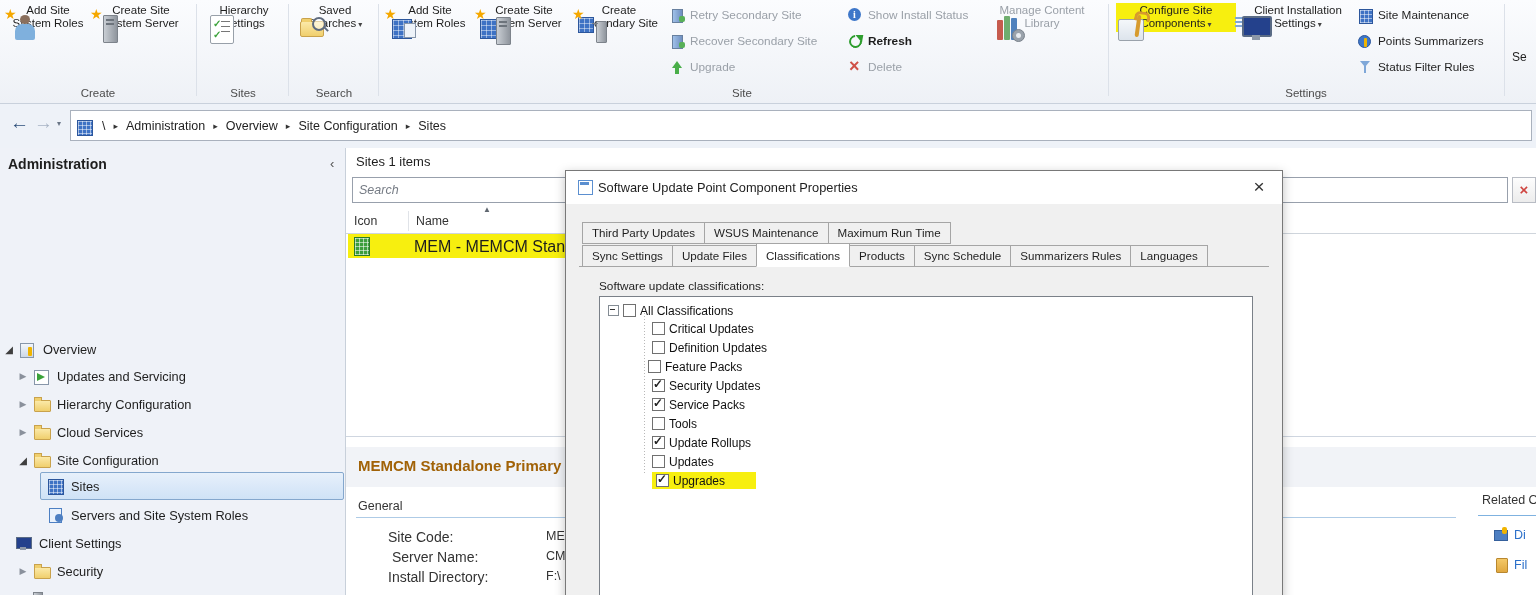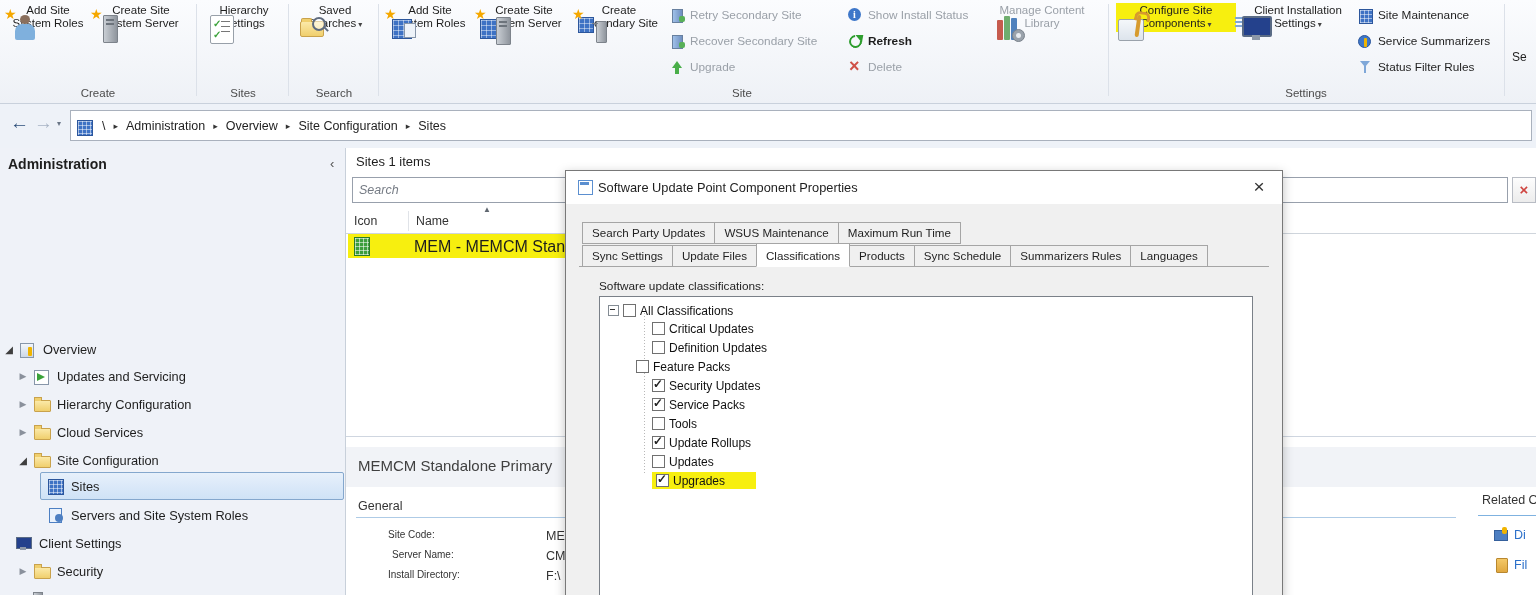--- a/index.html
+++ b/index.html
@@ -104,24 +104,24 @@
   #thead{position:absolute;left:0px;top:61px;width:1190px;height:24px;border-bottom:1px solid #cfd5dc;background:#fff}
   .hcol{position:absolute;top:5px;font-size:12.3px;color:#333}
   .hsep{position:absolute;top:2px;width:1px;height:20px;background:#e0e3e8}
   #sortarrow{position:absolute;left:137px;top:-4px;font-size:8px;color:#5f6770}
   #rowhl{position:absolute;left:2px;top:86px;width:310px;height:24px;background:#f7ef0f}
   .rowname{position:absolute;left:66px;top:4px;font-size:16px;color:#1e1e1e;white-space:nowrap}
   .rowic{position:absolute;left:6px;top:3px;width:14px;height:17px;background:#3c9e3c;
      background-image:linear-gradient(rgba(255,255,255,.55) 1px,transparent 1px),linear-gradient(90deg,rgba(255,255,255,.55) 1px,transparent 1px);background-size:4px 4px;border:1px solid #2a7a2a}
   #detail{position:absolute;left:0;top:288px;width:1190px;height:159px;border-top:1px solid #cfd6e0;background:#fff}
   #dheadband{position:absolute;left:0;top:10px;width:1190px;height:40px;background:#f1f3f7}
-  #dheading{position:absolute;left:12px;top:10px;font-size:15px;font-weight:normal;color:#404040;white-space:nowrap}
+  #dheading{position:absolute;left:12px;top:10px;font-size:15px;font-weight:bold;color:#a16207;white-space:nowrap}
   #gensec{position:absolute;left:12px;top:62px;font-size:12.5px;color:#333}
   #genline{position:absolute;left:10px;top:80px;width:1100px;height:1px;background:#aecbe6}
-  .frow{position:absolute;font-size:10px;color:#333;white-space:nowrap}
+  .frow{position:absolute;font-size:14px;color:#333;white-space:nowrap}
   .fval{position:absolute;font-size:12.5px;color:#333;white-space:nowrap}
   #related{position:absolute;left:1136px;top:50px;width:120px}
   #reltitle{position:absolute;left:0;top:6px;font-size:12.5px;color:#333;white-space:nowrap}
   #relline{position:absolute;left:-4px;top:28px;width:120px;height:1px;background:#7fb2e0}
   .rlink{position:absolute;font-size:12.5px;color:#2a6fc9;white-space:nowrap}
   .rlic{position:absolute;width:15px;height:15px}
   .rlic1::before{content:"";position:absolute;left:0;top:3px;width:12px;height:9px;background:#4d7fc2;border:1px solid #35609c}
   .rlic1::after{content:"";position:absolute;left:8px;top:0px;width:5px;height:7px;background:#f0b400;border-radius:2px}
   .rlic2::before{content:"";position:absolute;left:2px;top:1px;width:10px;height:13px;background:linear-gradient(#f4c867,#e0a83f);border:1px solid #b9872e;border-radius:1px}
   
@@ -241,21 +241,21 @@
     <span class="ico28"><span class="speed"></span><span class="monitor"></span></span>
     <span class="rlab"><span>Client Installation Settings</span><span class="dd">▾</span></span>
   </div>
 
   <div class="rsm" style="left:1358px;top:8px">
     <span class="mi mi-bld"></span>
     <span class="slab">Site Maintenance</span>
   </div>
   <div class="rsm" style="left:1358px;top:34px">
     <span class="mi mi-sum"></span>
-    <span class="slab">Service Summarizers</span>
+    <span class="slab">Points Summarizers</span>
   </div>
   <div class="rsm" style="left:1358px;top:60px">
     <span class="mi mi-fil"></span>
     <span class="slab">Status Filter Rules</span>
   </div>
   <div class="vsep" style="left:1504px"></div>
   <div class="abs" style="left:1512px;top:50px;font-size:12px;color:#1e1e1e">Se</div>
 
   <div class="gl" style="left:98px">Create</div>
   <div class="gl" style="left:243px">Sites</div>
@@ -374,21 +374,21 @@
 </div>
 
 <div id="dialog">
   <div id="dtitlebar">
     <span class="dico"></span>
     <span id="dtitle">Software Update Point Component Properties</span>
   </div>
   <div id="dclose">×</div>
 
   <div class="tabrow" style="left:16px;top:51px">
-    <span class="tab">Search Party Updates</span>
+    <span class="tab">Third Party Updates</span>
     <span class="tab">WSUS Maintenance</span>
     <span class="tab">Maximum Run Time</span>
   </div>
   <div class="tabrow" style="left:16px;top:74px">
     <span class="tab">Sync Settings</span>
     <span class="tab">Update Files</span>
     <span class="tab active">Classifications</span>
     <span class="tab">Products</span>
     <span class="tab">Sync Schedule</span>
     <span class="tab">Summarizers Rules</span>
@@ -405,21 +405,21 @@
       <span>All Classifications</span>
     </div>
     <div class="trow" style="left:52px;top:23px;width:586px">
       <span class="cb"></span>
       <span>Critical Updates</span>
     </div>
     <div class="trow" style="left:52px;top:42px;width:586px">
       <span class="cb"></span>
       <span>Definition Updates</span>
     </div>
-    <div class="trow" style="left:36px;top:61px;width:586px">
+    <div class="trow" style="left:48px;top:61px;width:586px">
       <span class="cb"></span>
       <span>Feature Packs</span>
     </div>
     <div class="trow" style="left:52px;top:80px;width:586px">
       <span class="cb on"></span>
       <span>Security Updates</span>
     </div>
     <div class="trow" style="left:52px;top:99px;width:586px">
       <span class="cb on"></span>
       <span>Service Packs</span>

